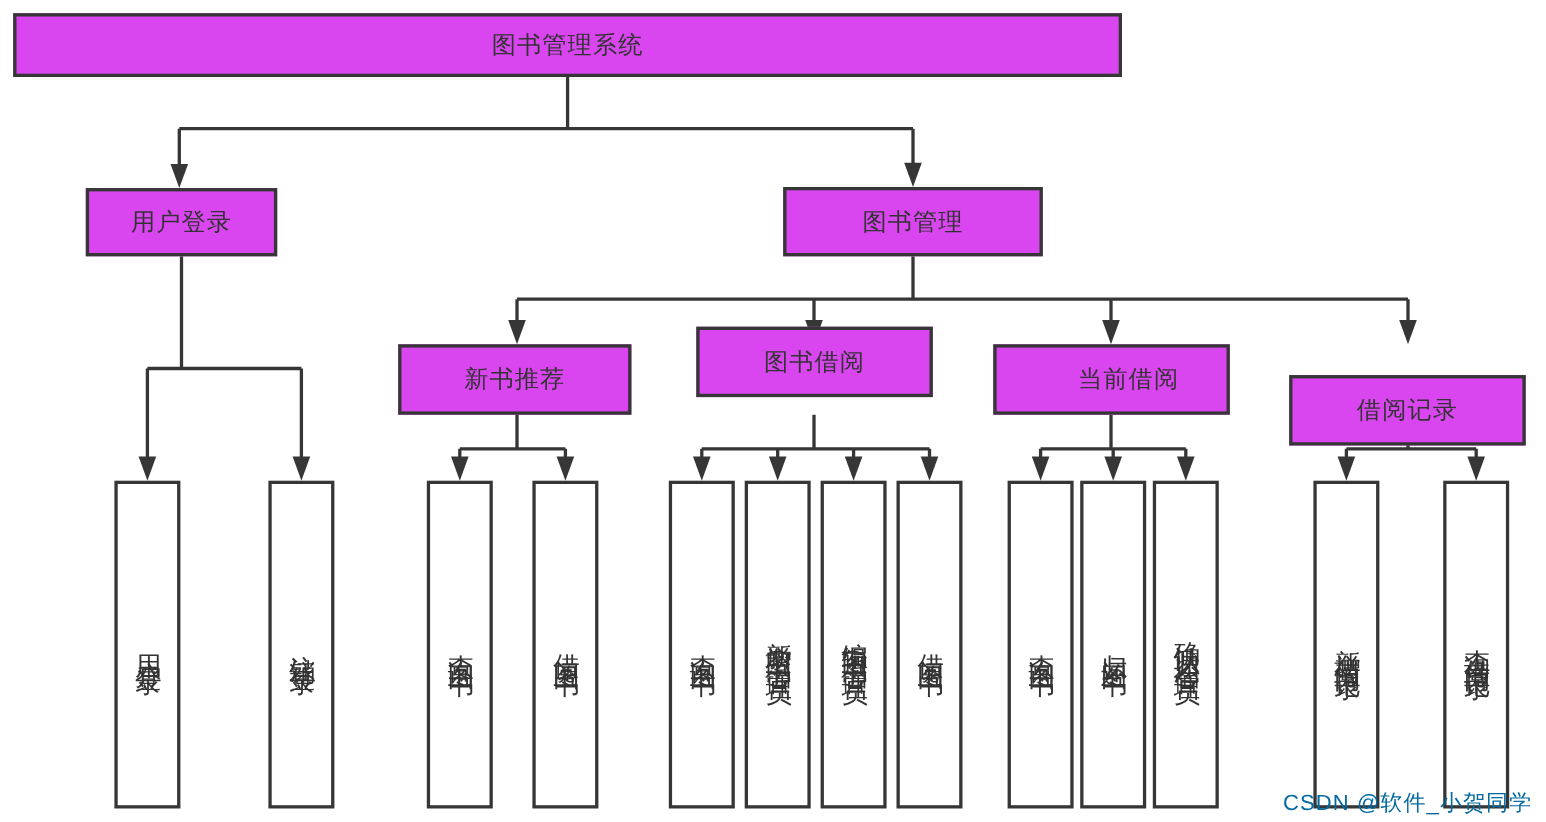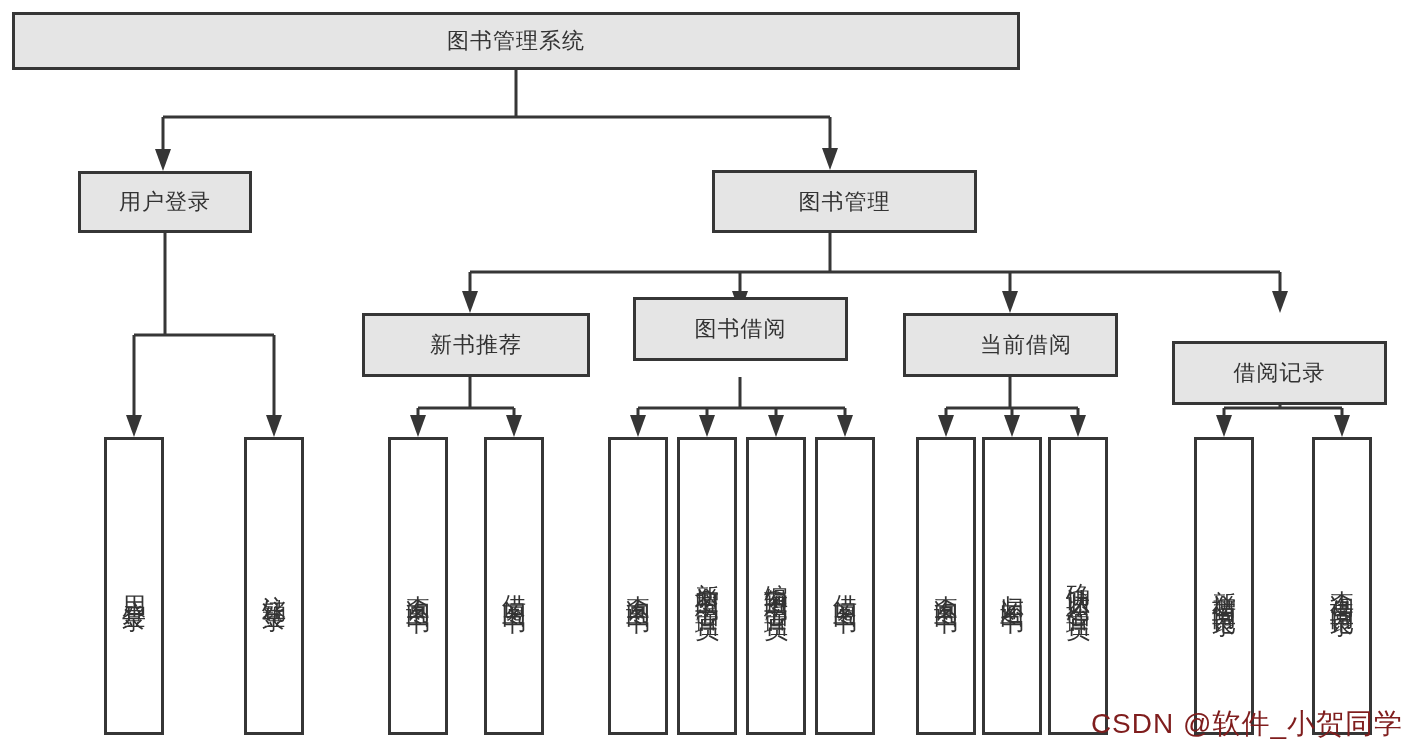--- a/index.html
+++ b/index.html
@@ -8,21 +8,21 @@
     width:1405px;height:747px;
     background:#ffffff;
     font-family:"Liberation Sans","DejaVu Sans",sans-serif;
     overflow:hidden;
   }
   #connectors{position:absolute;left:0;top:0;width:1405px;height:747px;}
   .hnode{
     position:absolute;
     box-sizing:border-box;
     border:3px solid #363636;
-    background:#e5e5e5;
+    background:#d946ef;
     display:flex;align-items:center;justify-content:center;
     font-size:22px;color:#333333;
     letter-spacing:1px;
     z-index:2;
   }
   .vnode{
     position:absolute;
     box-sizing:border-box;
     border:3px solid #363636;
     background:#ffffff;
@@ -30,23 +30,23 @@
     writing-mode:vertical-rl;
     text-orientation:mixed;
     font-size:24px;color:#333333;
     letter-spacing:5px;
     line-height:1;
     z-index:2;
   }
   .root-node{font-size:22px;}
   #watermark{
     position:absolute;
-    right:2px;bottom:4px;
-    font-size:28px;
-    color:#7f1d1d;
+    right:12px;bottom:4px;
+    font-size:20px;
+    color:#0369a1;
     letter-spacing:1px;
     z-index:5;
     white-space:nowrap;
   }
 </style>
 </head>
 <body>
 
 <div id="stage">
 
@@ -86,23 +86,23 @@
       <polygon points="1004,415 1020,415 1012,437"></polygon>
       <polygon points="1070,415 1086,415 1078,437"></polygon>
       <polygon points="1216,415 1232,415 1224,437"></polygon>
       <polygon points="1334,415 1350,415 1342,437"></polygon>
     </g>
   </svg>
 
   <div class="hnode root-node" style="left:12px;top:12px;width:1008px;height:58px;">图书管理系统</div>
 
   <div class="hnode" style="left:78px;top:171px;width:174px;height:62px;">用户登录</div>
-  <div class="hnode" style="left:712px;top:170px;width:265px;height:63px;">图书管理</div>
+  <div class="hnode" style="left:712px;top:170px;width:236px;height:63px;">图书管理</div>
 
-  <div class="hnode" style="left:362px;top:313px;width:228px;height:64px;">新书推荐</div>
+  <div class="hnode" style="left:362px;top:313px;width:212px;height:64px;">新书推荐</div>
   <div class="hnode" style="left:633px;top:297px;width:215px;height:64px;">图书借阅</div>
   <div class="hnode" style="left:903px;top:313px;width:215px;height:64px;padding-left:31px;">当前借阅</div>
   <div class="hnode" style="left:1172px;top:313px;width:215px;height:64px;margin-top:28px;">借阅记录</div>
 
   <div class="vnode" style="left:104px;top:437px;width:60px;height:298px;">用户登录</div>
   <div class="vnode" style="left:244px;top:437px;width:60px;height:298px;">注销登录</div>
 
   <div class="vnode" style="left:388px;top:437px;width:60px;height:298px;">查询图书</div>
   <div class="vnode" style="left:484px;top:437px;width:60px;height:298px;">借阅图书</div>
 

